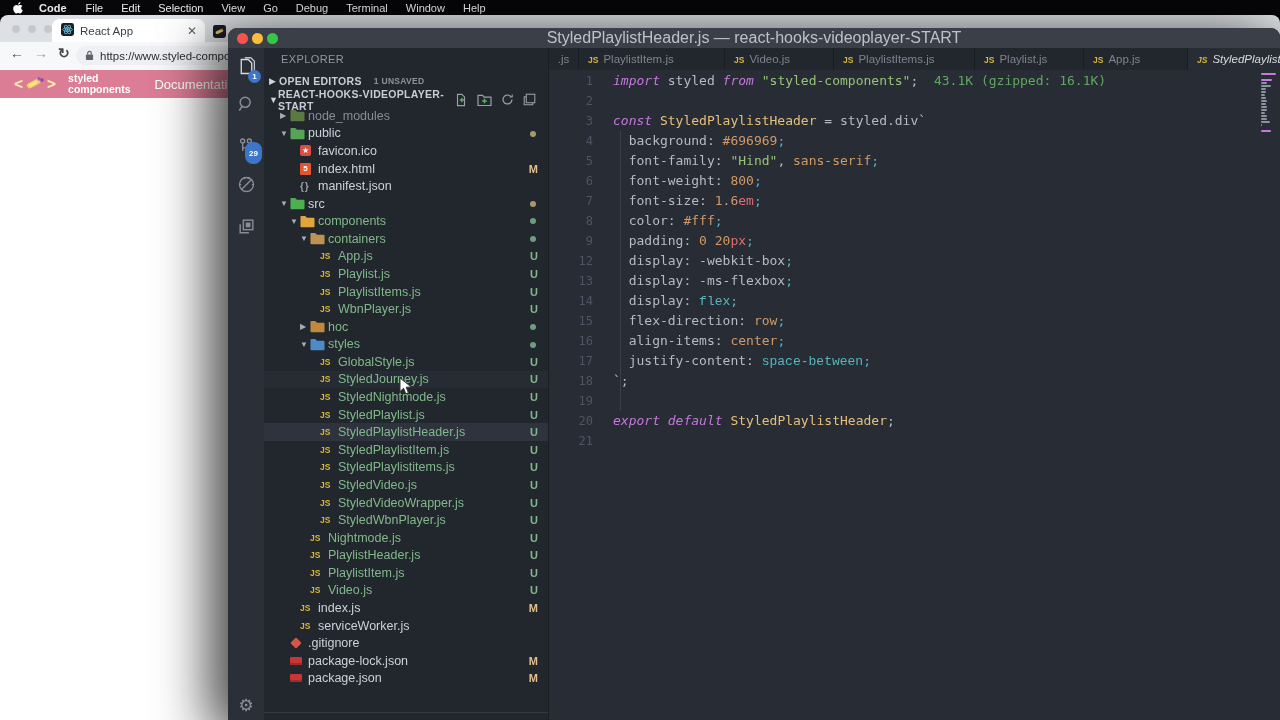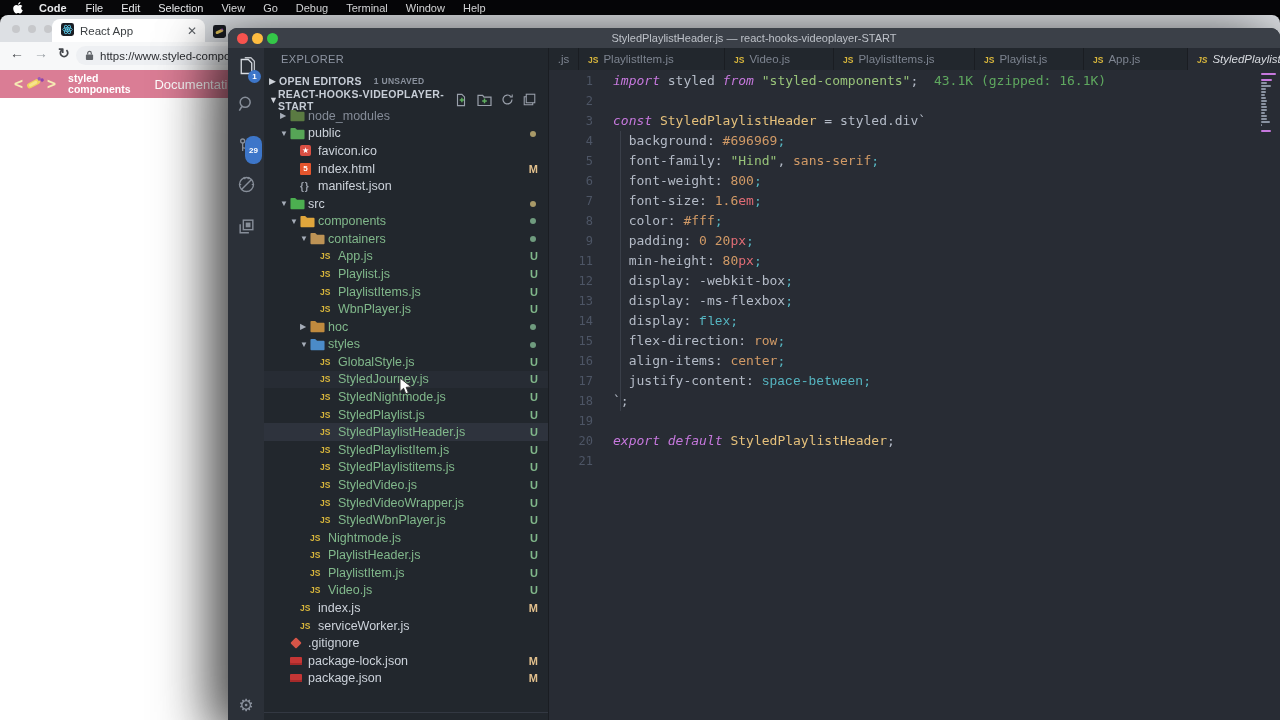--- a/index.html
+++ b/index.html
@@ -29,21 +29,21 @@
   .logo-bracket{color:#f6ecb4;font-weight:bold;font-size:15px;font-family:"DejaVu Sans Mono",monospace;}
   #brand-text{margin-left:12px;font-size:10.5px;font-weight:bold;line-height:11px;}
   #doc-link{margin-left:24px;font-size:13px;}
   #site-body{position:absolute;left:0;top:83px;width:1280px;height:622px;background:#fff;}
   
   #vscode{position:absolute;left:228px;top:28px;width:1052px;height:692px;z-index:10;
     border-radius:9px 9px 0 0;background:#282c34;
     box-shadow:-18px 8px 50px rgba(0,0,0,.5),0 25px 70px rgba(0,0,0,.55);}
   #titlebar{position:absolute;left:0;top:0;width:100%;height:20px;background:#3b4048;
     border-radius:9px 9px 0 0;display:flex;align-items:center;justify-content:center;}
-  #win-title{font-size:11px;color:#bdc1c8;}
+  #win-title{font-size:16px;color:#bdc1c8;}
   .light{position:absolute;top:5px;width:11px;height:11px;border-radius:50%;}
   #light-close{left:9px;background:#f6534e;} #light-min{left:24px;background:#fdbc40;} #light-zoom{left:39px;background:#34c748;}
   #vsmain{position:absolute;left:0;top:20px;width:1052px;height:672px;display:flex;}
   
   #activitybar{position:relative;width:36px;background:#2b3038;flex:none;}
   .ab-item{position:absolute;left:0;width:36px;height:36px;display:flex;align-items:center;justify-content:center;}
   .ab-badge{position:absolute;border-radius:8px;background:var(--badge,#3d76c9);color:#fff;
     font-size:8px;display:flex;align-items:center;justify-content:center;font-weight:bold;}
   #gear{position:absolute;bottom:4px;left:0;width:36px;text-align:center;color:#8a919d;font-size:17px;}
   
@@ -204,21 +204,21 @@
             <circle cx="11" cy="10" r="6"></circle>
             <path d="M7 15l-3 5"></path>
           </svg>
       </div>
       <div class="ab-item" style="top:80px">
         <svg width="20" height="20" viewBox="0 0 24 24" fill="none" stroke="#878e99" stroke-width="1.6">
             <circle cx="8" cy="6" r="2.4"></circle>
             <circle cx="16" cy="6" r="2.4"></circle>
             <path d="M8 8.5v4c0 3 4 3 8-2.5M8 12.5V18"></path>
           </svg>
-        <span class="ab-badge" style="right:2px;bottom:0;width:17px;height:28px;">29</span>
+        <span class="ab-badge" style="right:2px;bottom:0;width:17px;height:22px;">29</span>
       </div>
       <div class="ab-item" style="top:118px">
         <svg width="21" height="21" viewBox="0 0 24 24" fill="none" stroke="#878e99" stroke-width="1.6">
             <circle cx="12" cy="12" r="8"></circle>
             <path d="M6 18L18 6"></path>
             <path d="M9 3.5L10.5 6M15 3.5L13.5 6M3.5 12H6M18 12h2.5" stroke-width="1.3"></path>
           </svg>
       </div>
       <div class="ab-item" style="top:160px">
         <svg width="19" height="19" viewBox="0 0 24 24" fill="none" stroke="#878e99" stroke-width="1.8">
@@ -602,24 +602,20 @@
               <span class="ln">7</span>
               <span class="lc"><span class="tk-fg">  font-size: </span><span class="tk-num">1.6</span><span class="tk-unit">em</span><span class="tk-semi">;</span></span>
             </div>
             <div class="cl">
               <span class="ln">8</span>
               <span class="lc"><span class="tk-fg">  color: </span><span class="tk-num">#fff</span><span class="tk-semi">;</span></span>
             </div>
             <div class="cl">
               <span class="ln">9</span>
               <span class="lc"><span class="tk-fg">  padding: </span><span class="tk-num">0</span><span class="tk-fg"> </span><span class="tk-num">20</span><span class="tk-unit">px</span><span class="tk-semi">;</span></span>
-            </div>
-            <div class="cl">
-              <span class="ln">11</span>
-              <span class="lc"><span class="tk-fg">  min-height: </span><span class="tk-num">80</span><span class="tk-unit">px</span><span class="tk-semi">;</span></span>
             </div>
             <div class="cl">
               <span class="ln">12</span>
               <span class="lc"><span class="tk-fg">  display: -webkit-box</span><span class="tk-semi">;</span></span>
             </div>
             <div class="cl">
               <span class="ln">13</span>
               <span class="lc"><span class="tk-fg">  display: -ms-flexbox</span><span class="tk-semi">;</span></span>
             </div>
             <div class="cl">

